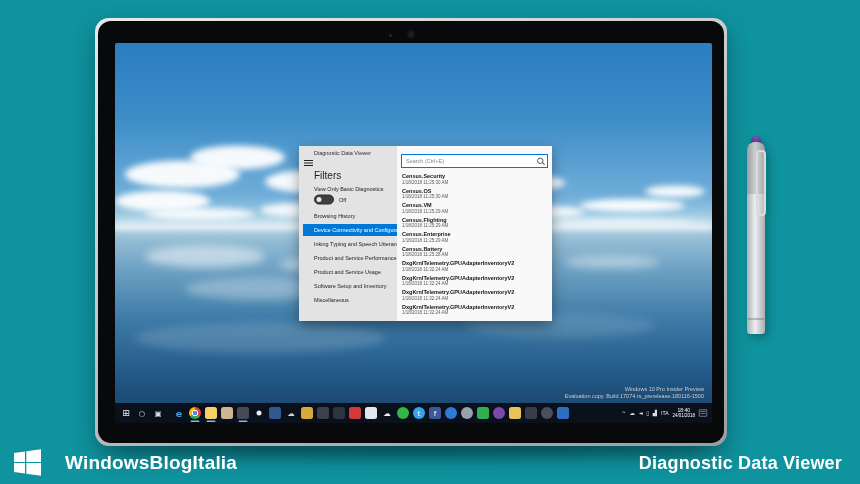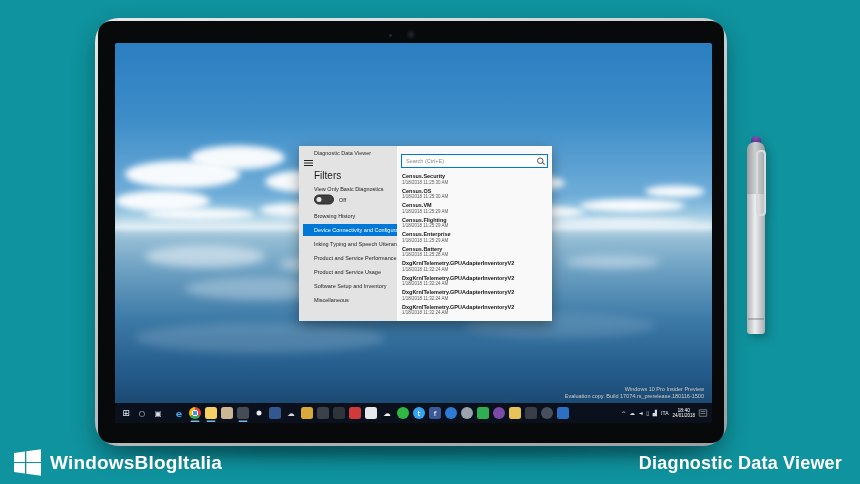--- a/index.html
+++ b/index.html
@@ -2,21 +2,21 @@
 <html style="--accent: #0078d7;"><head>
 <meta charset="utf-8">
 <style>
   html,body{margin:0;padding:0;width:860px;height:484px;overflow:hidden;
     font-family:"Liberation Sans","DejaVu Sans",sans-serif;}
   body{position:relative;background:#0f939e;}
   
   .device-shadow{position:absolute;left:112px;top:438px;width:598px;height:18px;
     background:rgba(0,25,30,.38);border-radius:50%;filter:blur(7px);}
   .device{position:absolute;left:95px;top:18px;width:632px;height:428px;
-    border-radius:24px;background:linear-gradient(160deg,#e6e8ea,#9b9fa4);
+    border-radius:14px;background:linear-gradient(160deg,#e6e8ea,#9b9fa4);
     box-shadow:0 10px 22px rgba(0,20,25,.35);}
   .bezel{position:absolute;left:3px;top:3px;right:3px;bottom:3px;
     background:#08090b;border-radius:13px;}
   .camera{position:absolute;top:10px;left:50%;transform:translateX(-50%);
     width:7px;height:7px;border-radius:50%;background:#1b2126;
     box-shadow:inset 0 0 2px #000,0 0 0 1px #101418;}
   .camera-dot{position:absolute;top:13px;left:calc(50% - 22px);width:3px;height:3px;
     border-radius:50%;background:#23282d;}
   .screen{position:absolute;left:17px;top:22px;width:597px;height:380px;
     overflow:hidden;border-radius:2px;background:#123;}
@@ -105,21 +105,21 @@
   .pen-body{position:absolute;left:1px;top:6px;width:18px;height:192px;
     background:linear-gradient(90deg,#aeb2b6,#eceeef 45%,#a9adb1);
     border-radius:8px 8px 3px 3px;}
   .pen-top{position:absolute;left:1px;top:6px;width:18px;height:52px;
     background:rgba(60,64,68,.18);border-radius:8px 8px 0 0;}
   .pen-clip{position:absolute;left:10px;top:14px;width:6px;height:62px;
     border:2px solid #d9dbdd;border-radius:4px;background:rgba(255,255,255,.15);}
   .pen-seam{position:absolute;left:2px;bottom:14px;width:16px;height:2px;
     background:rgba(90,95,100,.35);}
   
-  .footer-left{position:absolute;left:14px;top:449px;display:flex;align-items:center;gap:9px;}
+  .footer-left{position:absolute;left:14px;top:449px;display:flex;align-items:center;gap:24px;}
   .footer-left .brand-text{color:#fff;font-size:19px;font-weight:700;letter-spacing:.2px;}
   .footer-right{position:absolute;right:18px;top:453px;color:#fff;font-size:18px;
     font-weight:700;letter-spacing:.2px;}
 </style>
 </head>
 <body data-name="page-background" style="background: rgb(15, 147, 158);">
 
 <div class="device-shadow" data-name="device-drop-shadow"></div>
 
 <div class="device" data-name="surface-tablet">

